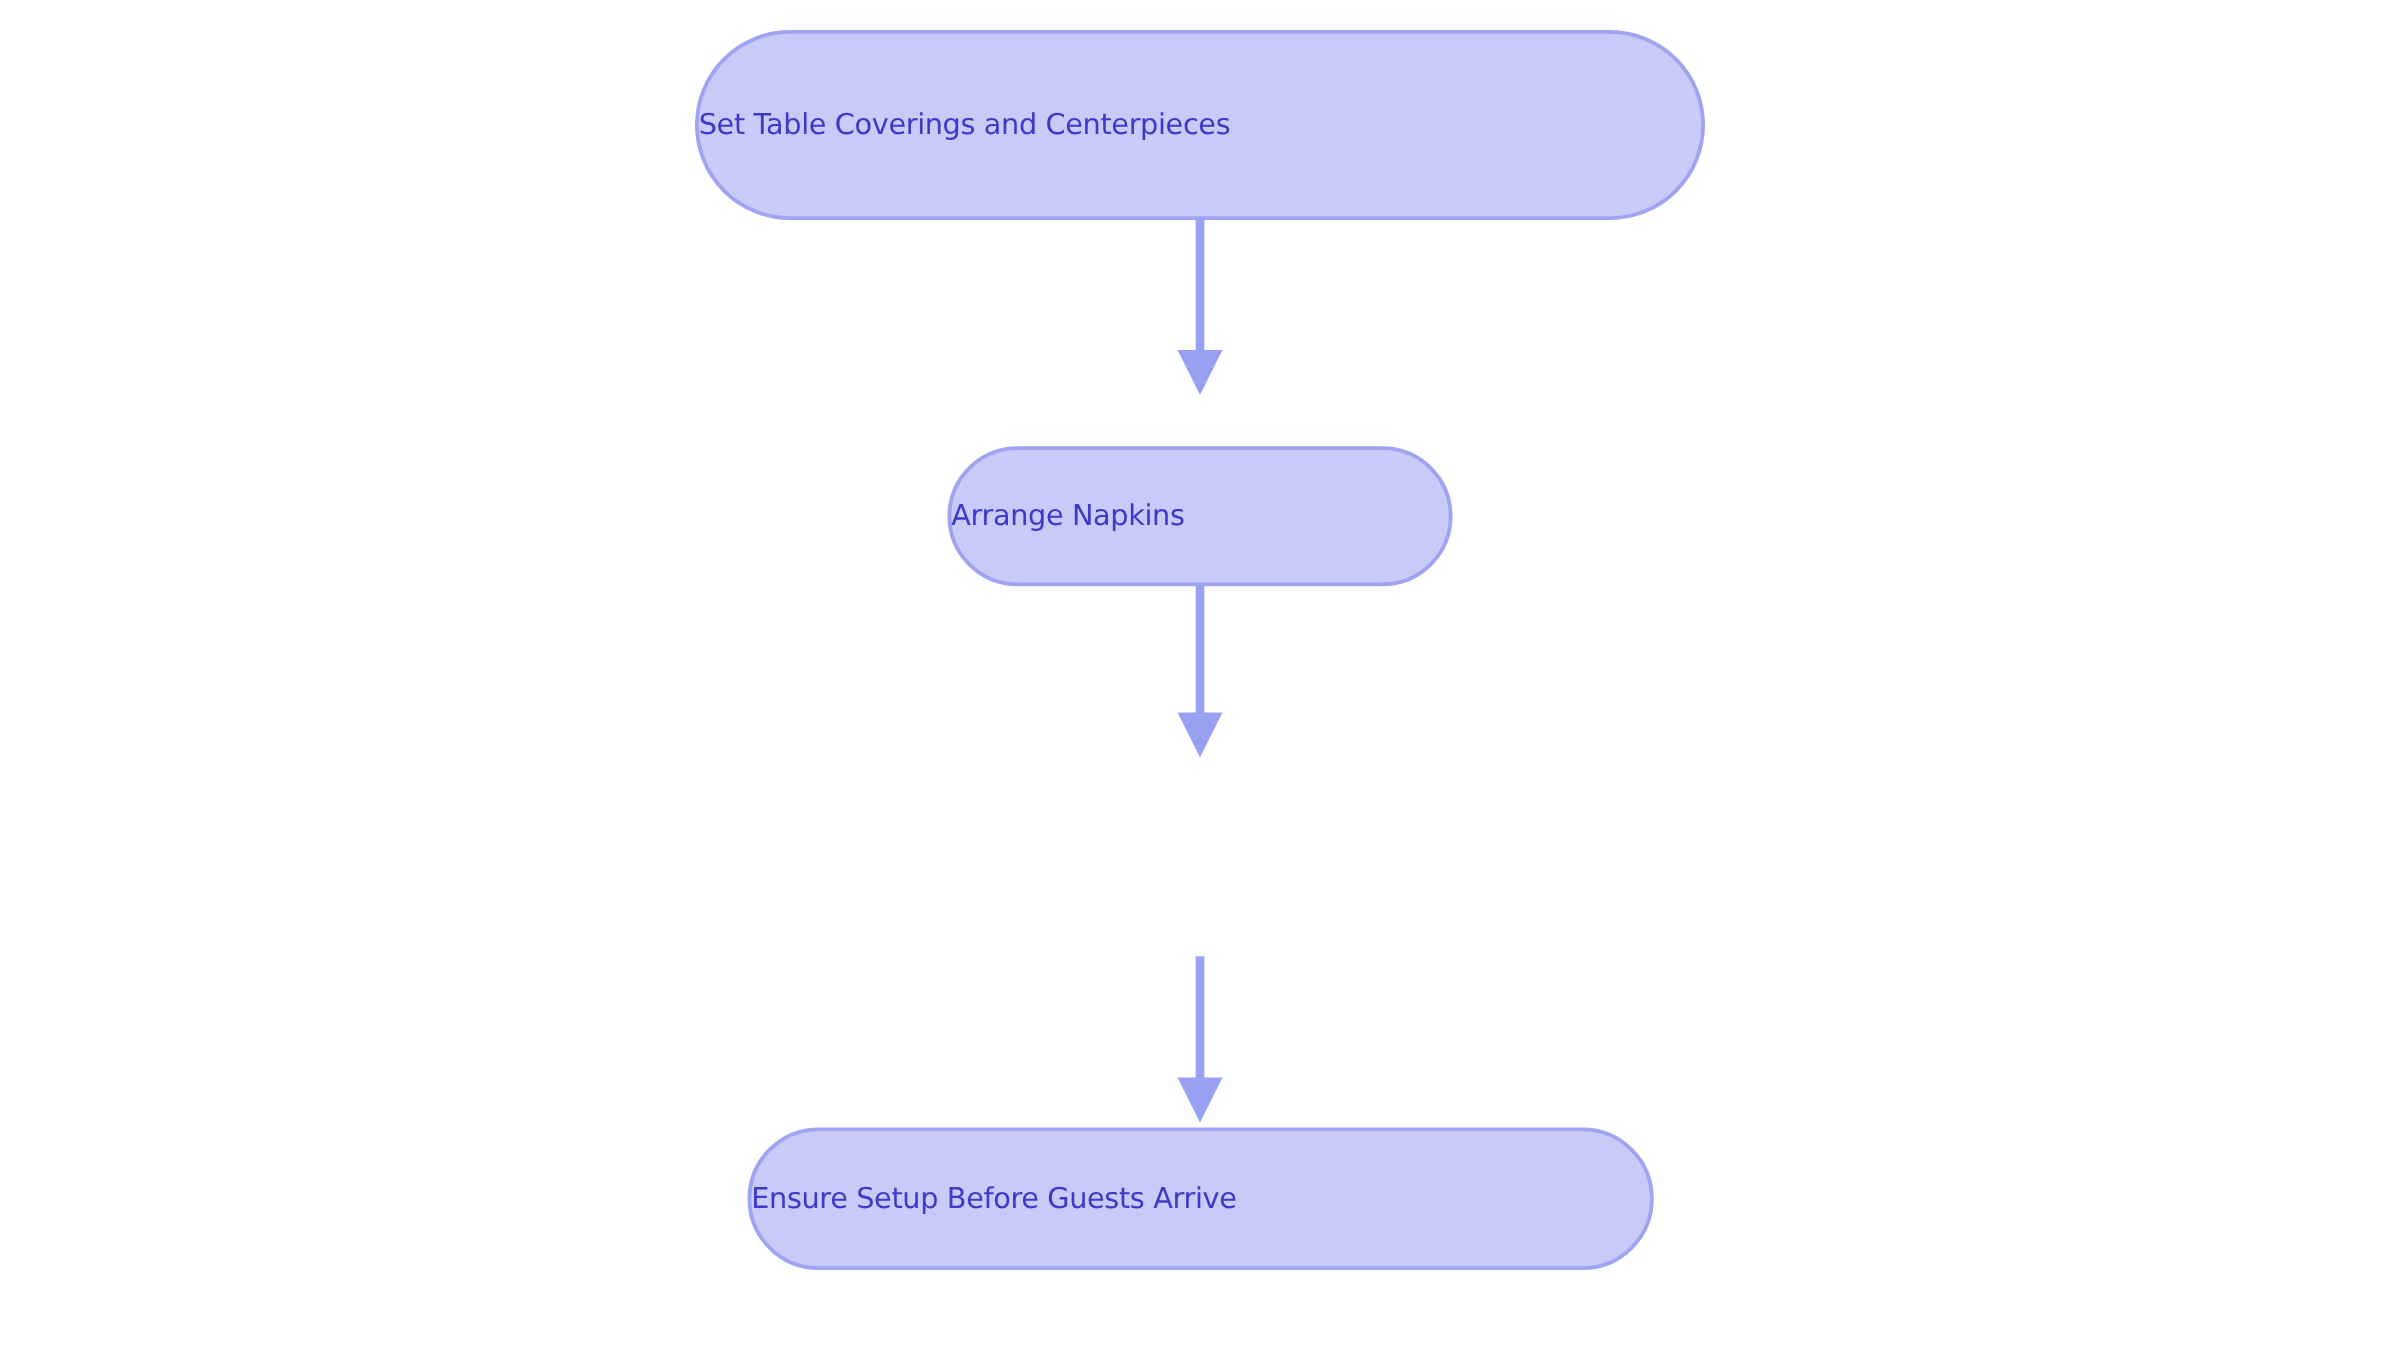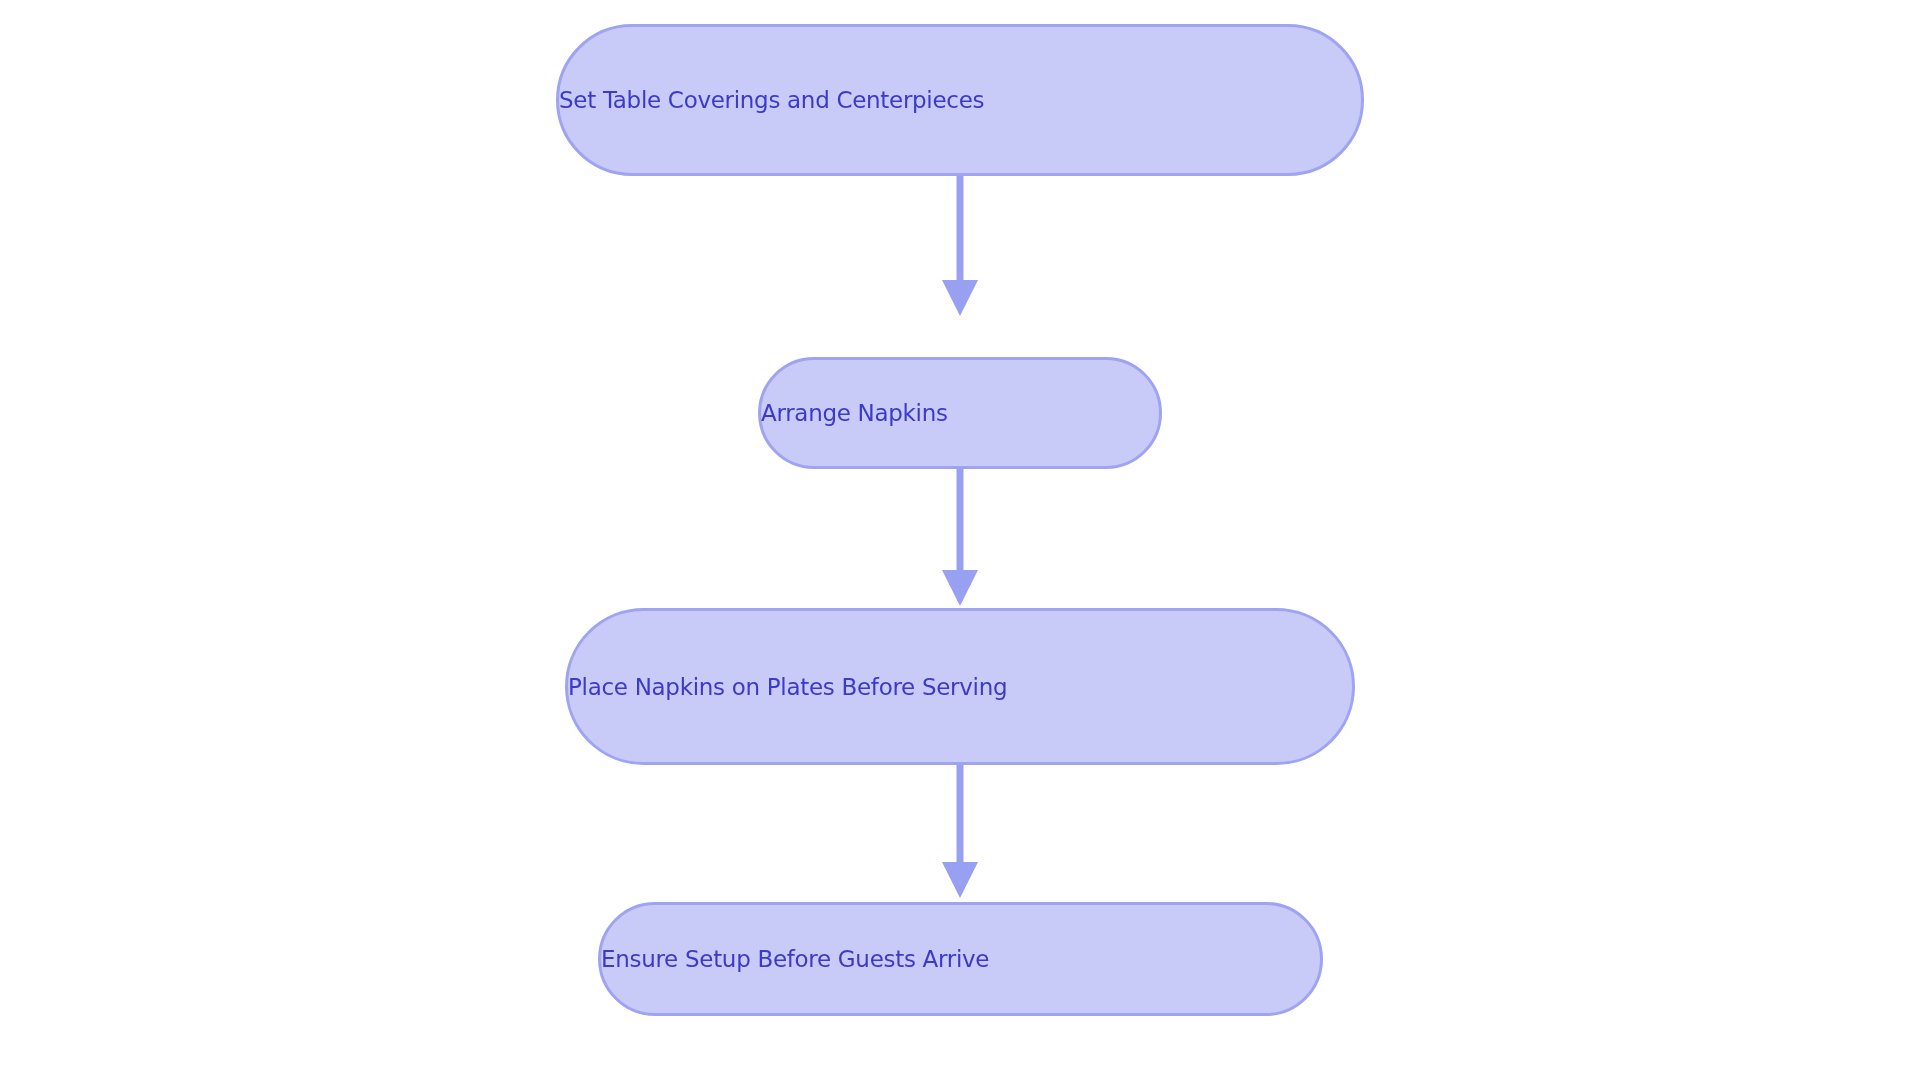--- a/index.html
+++ b/index.html
@@ -58,21 +58,18 @@
   </svg>
 
   <div class="flow-node node-1">
     <span>Set Table Coverings and Centerpieces</span>
   </div>
 
   <div class="flow-node node-2">
     <span>Arrange Napkins</span>
   </div>
 
-  <div class="flow-node node-3">
-    <span>Place Napkins on Plates Before Serving</span>
-  </div>
 
   <div class="flow-node node-4">
     <span>Ensure Setup Before Guests Arrive</span>
   </div>
 
 </div>
 
 </body></html>

